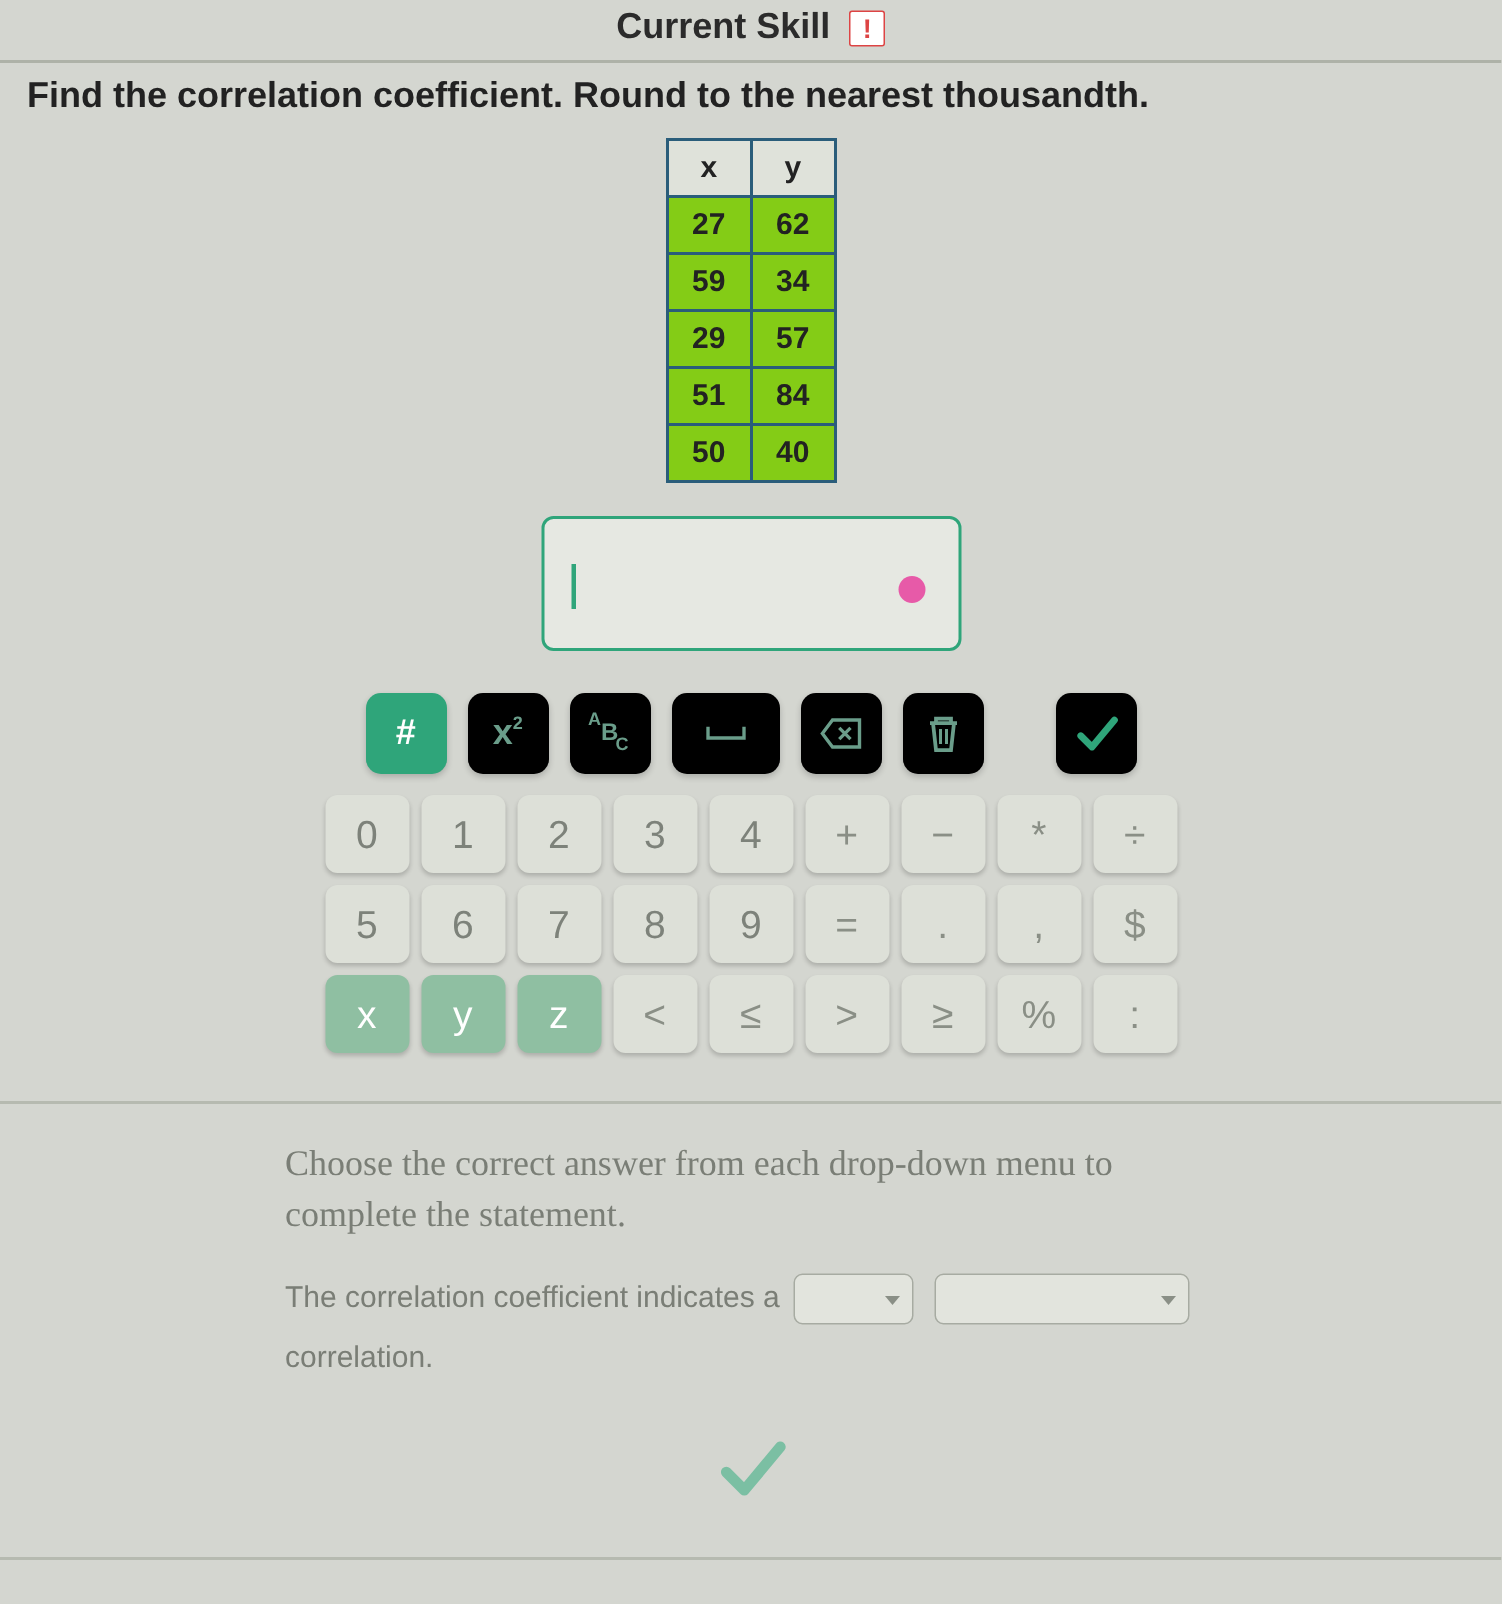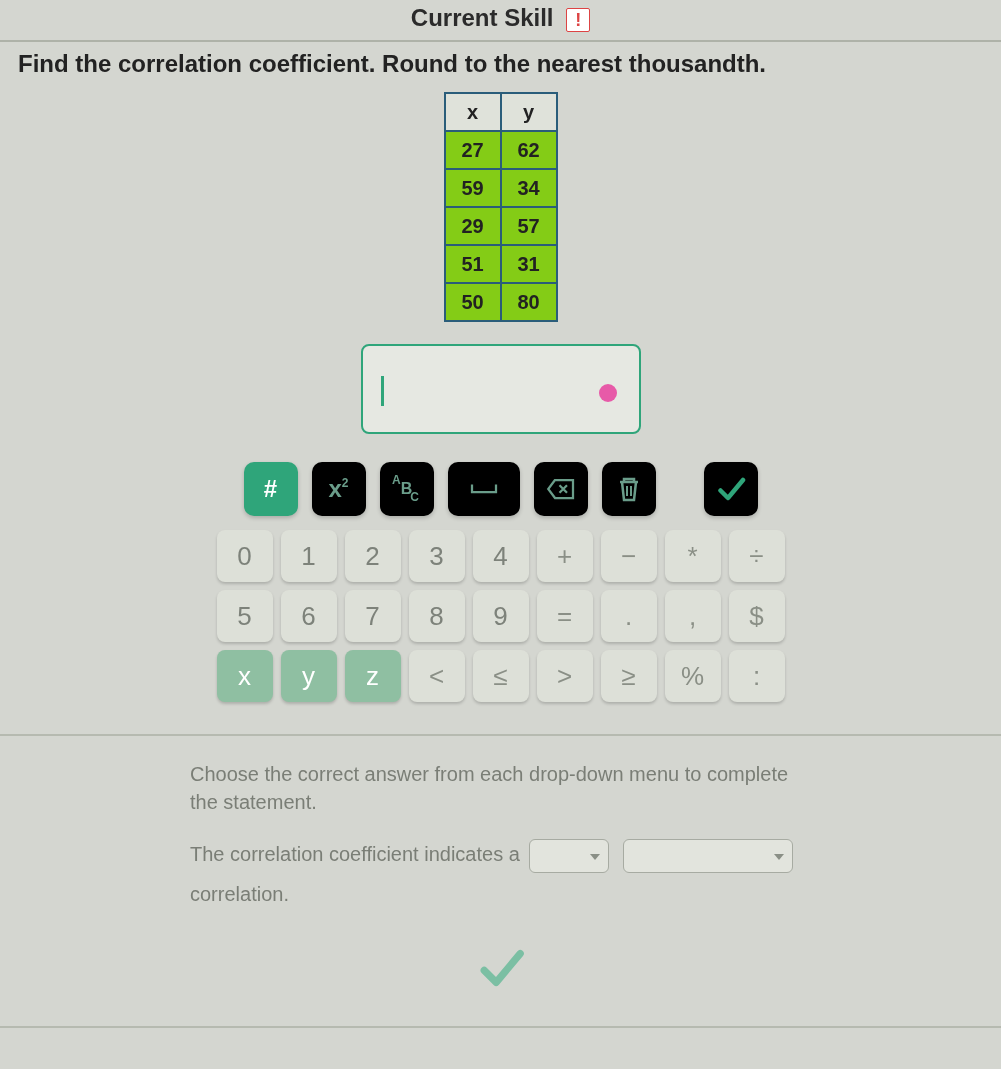--- a/index.html
+++ b/index.html
@@ -124,24 +124,25 @@
   }
   .key.active { background: #8fbfa2; color: #fff; }
   .key.op { color: #8a8f86; }
 
   .divider { border-top: 2px solid #b6bab0; margin: 32px 0 24px; }
 
   .lower {
     padding: 0 190px;
   }
   .lower .instr {
-    font-size: 20px;
+    font-size: 24px;
     color: #7a7e76;
     line-height: 1.4;
     margin-bottom: 18px;
+    font-family: Liberation Serif, serif;
   }
   .lower .sentence {
     font-size: 20px;
     color: #7a7e76;
     line-height: 2;
   }
   .dropdown {
     display: inline-flex; align-items: center;
     min-width: 80px; height: 34px;
     border: 1px solid #a7aba2;
@@ -201,25 +202,25 @@
         <tr>
           <td>59</td>
           <td>34</td>
         </tr>
         <tr>
           <td>29</td>
           <td>57</td>
         </tr>
         <tr>
           <td>51</td>
-          <td>31</td>
+          <td>84</td>
         </tr>
         <tr>
           <td>50</td>
-          <td>80</td>
+          <td>40</td>
         </tr>
       </tbody>
     </table>
   </div>
 
   <div class="answer-wrap">
     <div class="answer-box">
       <span class="cursor"></span>
       <span class="pink-dot"></span>
     </div>

